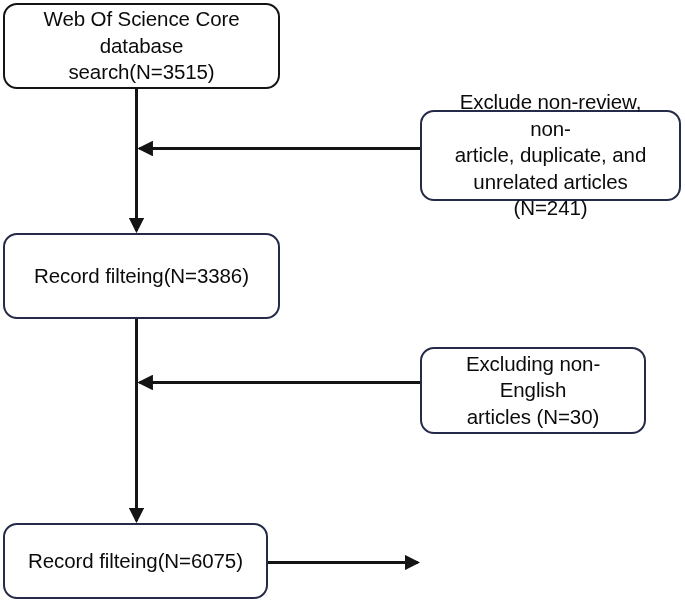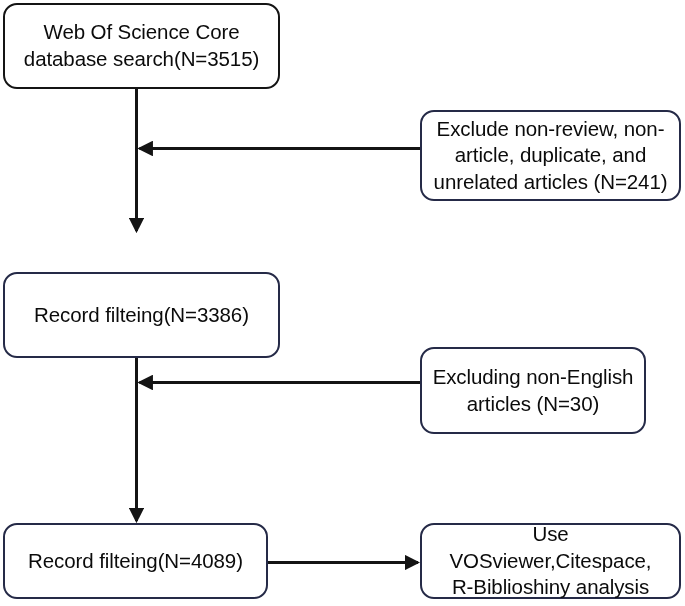--- a/index.html
+++ b/index.html
@@ -35,29 +35,29 @@
     border-radius: 14px;
     display: flex;
     align-items: center;
     justify-content: center;
     text-align: center;
     color: #0b0b0b;
     font-family: "Liberation Sans", sans-serif;
     font-size: 20.5px;
     line-height: 1.30;
     letter-spacing: -0.1px;
-    padding: 2px 8px;
+    padding: 2px 21px;
     white-space: pre-line;
   }
   .node.dark-edge {
     border-color: #141414;
   }
   #node-source   { left: 3px;   top: 3px;   width: 277px; height: 86px; }
   #node-exclude1 { left: 420px; top: 110px; width: 261px; height: 91px; }
-  #node-filter1  { left: 3px;   top: 233px; width: 277px; height: 86px; margin-top: 39px; }
+  #node-filter1  { left: 3px;   top: 233px; width: 277px; height: 86px; }
   #node-exclude2 { left: 420px; top: 347px; width: 226px; height: 87px; }
   #node-filter2  { left: 3px;   top: 523px; width: 265px; height: 76px; }
   #node-analysis { left: 420px; top: 523px; width: 261px; height: 76px; }
 </style>
 </head>
 <body>
 
 <div id="flow-root">
 
   <svg id="connector-layer" width="685" height="606" viewBox="0 0 685 606" xmlns="http://www.w3.org/2000/svg">
@@ -89,18 +89,16 @@
 
   <div class="node" id="node-exclude1">Exclude non-review, non-
 article, duplicate, and
 unrelated articles (N=241)</div>
 
   <div class="node" id="node-filter1">Record filteing(N=3386)</div>
 
   <div class="node" id="node-exclude2">Excluding non-English
 articles (N=30)</div>
 
-  <div class="node" id="node-filter2">Record filteing(N=4089)</div>
+  <div class="node" id="node-filter2">Record filteing(N=6075)</div>
 
-  <div class="node" id="node-analysis">Use VOSviewer,Citespace,
-R-Biblioshiny analysis</div>
 
 </div>
 
 </body></html>

